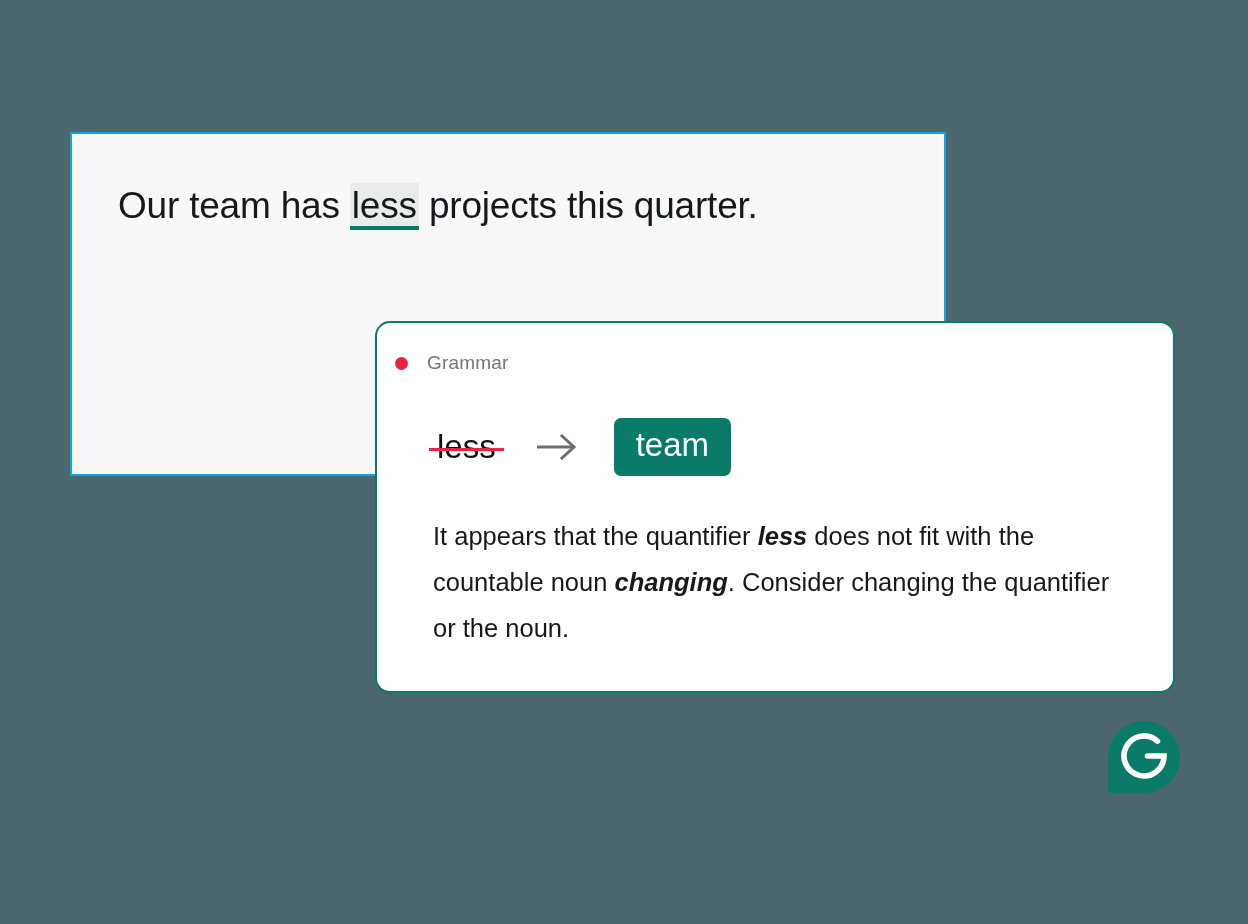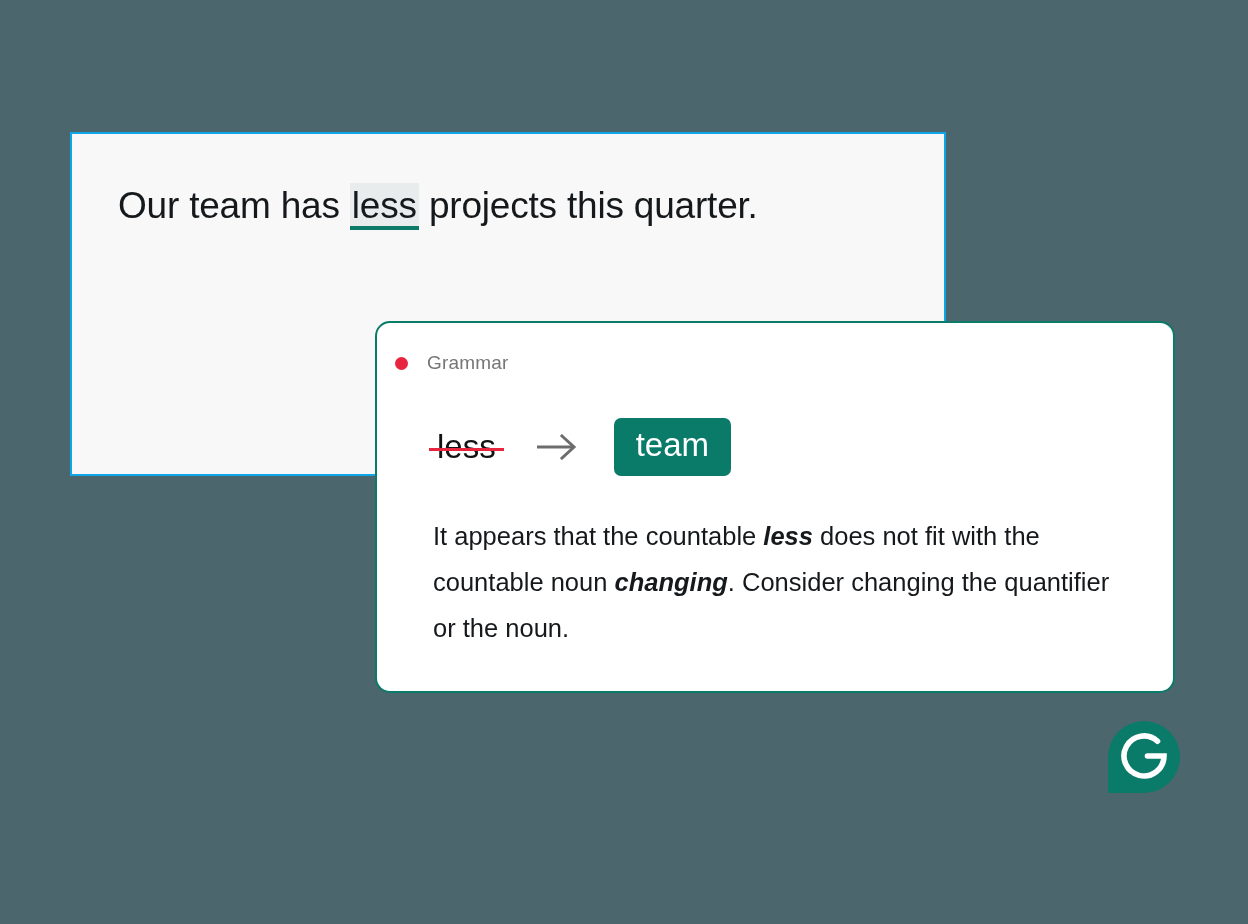--- a/index.html
+++ b/index.html
@@ -164,21 +164,21 @@
       <svg width="42" height="26" viewBox="0 0 42 26" aria-hidden="true">
         <line x1="1" y1="13" x2="37" y2="13" stroke="#6d6d6d" stroke-width="3"></line>
         <polyline points="26,2 38,13 26,24" fill="none" stroke="#6d6d6d" stroke-width="3" stroke-linecap="square" stroke-linejoin="miter"></polyline>
       </svg>
     </span>
 
     <button id="replacement-button">team</button>
   </div>
 
   <div id="card-explanation">
-    <span>It appears that the countable </span><b>less</b><span> does not fit with the countable noun </span><b>changing</b><span>. Consider changing the quantifier or the noun.</span>
+    <span>It appears that the quantifier </span><b>less</b><span> does not fit with the countable noun </span><b>changing</b><span>. Consider changing the quantifier or the noun.</span>
   </div>
 </div>
 
 <div id="grammarly-badge">
   <svg width="72" height="72" viewBox="0 0 72 72" aria-hidden="true">
     <path d="M36,0 A36,36 0 0 1 36,72 L0,72 L0,36 A36,36 0 0 1 36,0 Z" fill="#0a7a69"></path>
     <g transform="translate(36,35)">
       <path d="M 13.5,-14.8 A 20,20 0 1 0 20,0 L 3.5,0" fill="none" stroke="#ffffff" stroke-width="5.6" stroke-linecap="round"></path>
     </g>
   </svg>

